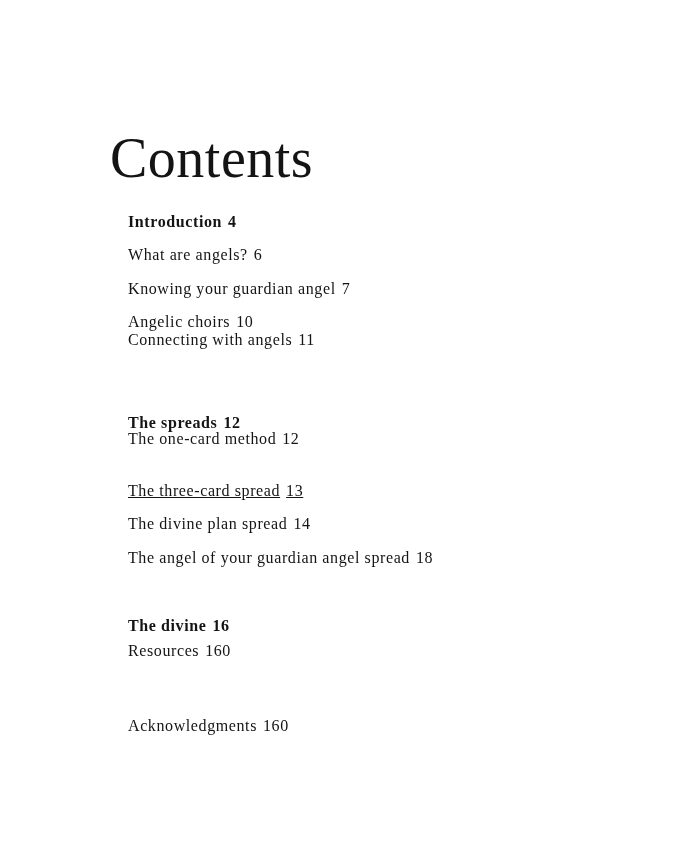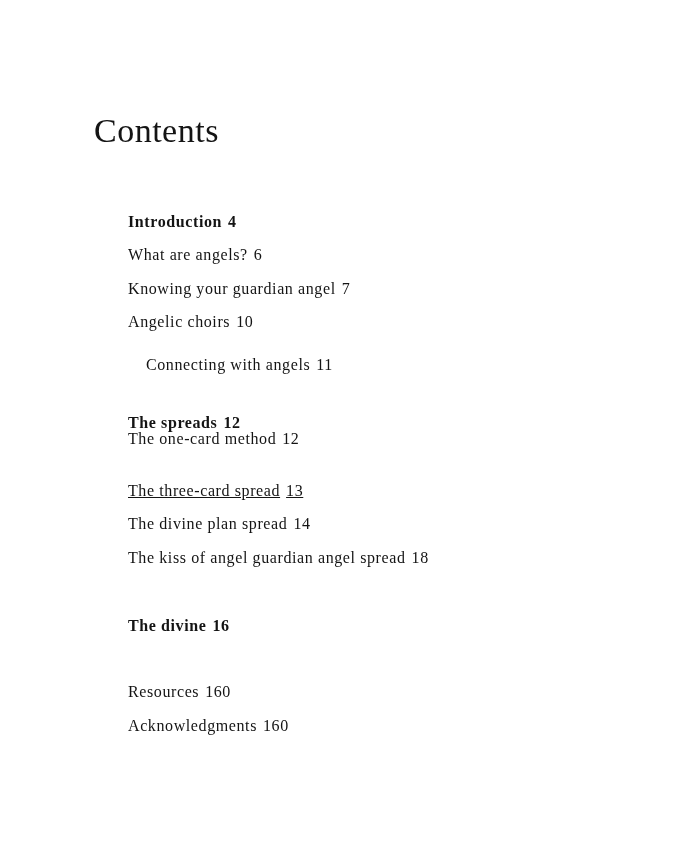--- a/index.html
+++ b/index.html
@@ -12,24 +12,24 @@
       height: 855px;
       position: relative;
       overflow: hidden;
       font-family: "Liberation Serif", "DejaVu Serif", serif;
       color: #141414;
     }
     .page-title {
       position: absolute;
       left: 94px;
       top: 114px;
-      font-size: 34px;
+      font-size: 56px;
       font-weight: normal;
       letter-spacing: 0.5px;
-      margin: 0;
+      margin: 16px;
       line-height: 1;
     }
     .toc {
       position: absolute;
       left: 128px;
       top: 0;
       width: 560px;
     }
     .toc-line {
       position: absolute;
@@ -58,44 +58,44 @@
   </div>
   <div class="toc-line" style="top:247px;">
     <span>What are angels?</span><span class="page-num">6</span>
   </div>
   <div class="toc-line" style="top:281px;">
     <span>Knowing your guardian angel</span><span class="page-num">7</span>
   </div>
   <div class="toc-line" style="top:314px;">
     <span>Angelic choirs</span><span class="page-num">10</span>
   </div>
-  <div class="toc-line" style="top:357px;margin-left:18px;">
+  <div class="toc-line" style="top:332px;">
     <span>Connecting with angels</span><span class="page-num">11</span>
   </div>
 
   <div class="toc-line bold" style="top:415px;">
     <span>The spreads</span><span class="page-num">12</span>
   </div>
   <div class="toc-line" style="top:431px;">
     <span>The one-card method</span><span class="page-num">12</span>
   </div>
   <div class="toc-line" style="top:483px;text-decoration:underline;">
     <span>The three-card spread</span><span class="page-num">13</span>
   </div>
   <div class="toc-line" style="top:516px;">
     <span>The divine plan spread</span><span class="page-num">14</span>
   </div>
   <div class="toc-line" style="top:550px;">
-    <span>The kiss of angel guardian angel spread</span><span class="page-num">18</span>
+    <span>The angel of your guardian angel spread</span><span class="page-num">18</span>
   </div>
 
   <div class="toc-line bold" style="top:618px;">
     <span>The divine</span><span class="page-num">16</span>
   </div>
 
-  <div class="toc-line" style="top:684px;">
+  <div class="toc-line" style="top:643px;">
     <span>Resources</span><span class="page-num">160</span>
   </div>
   <div class="toc-line" style="top:718px;">
     <span>Acknowledgments</span><span class="page-num">160</span>
   </div>
 
 </div>
 
 </body></html>

